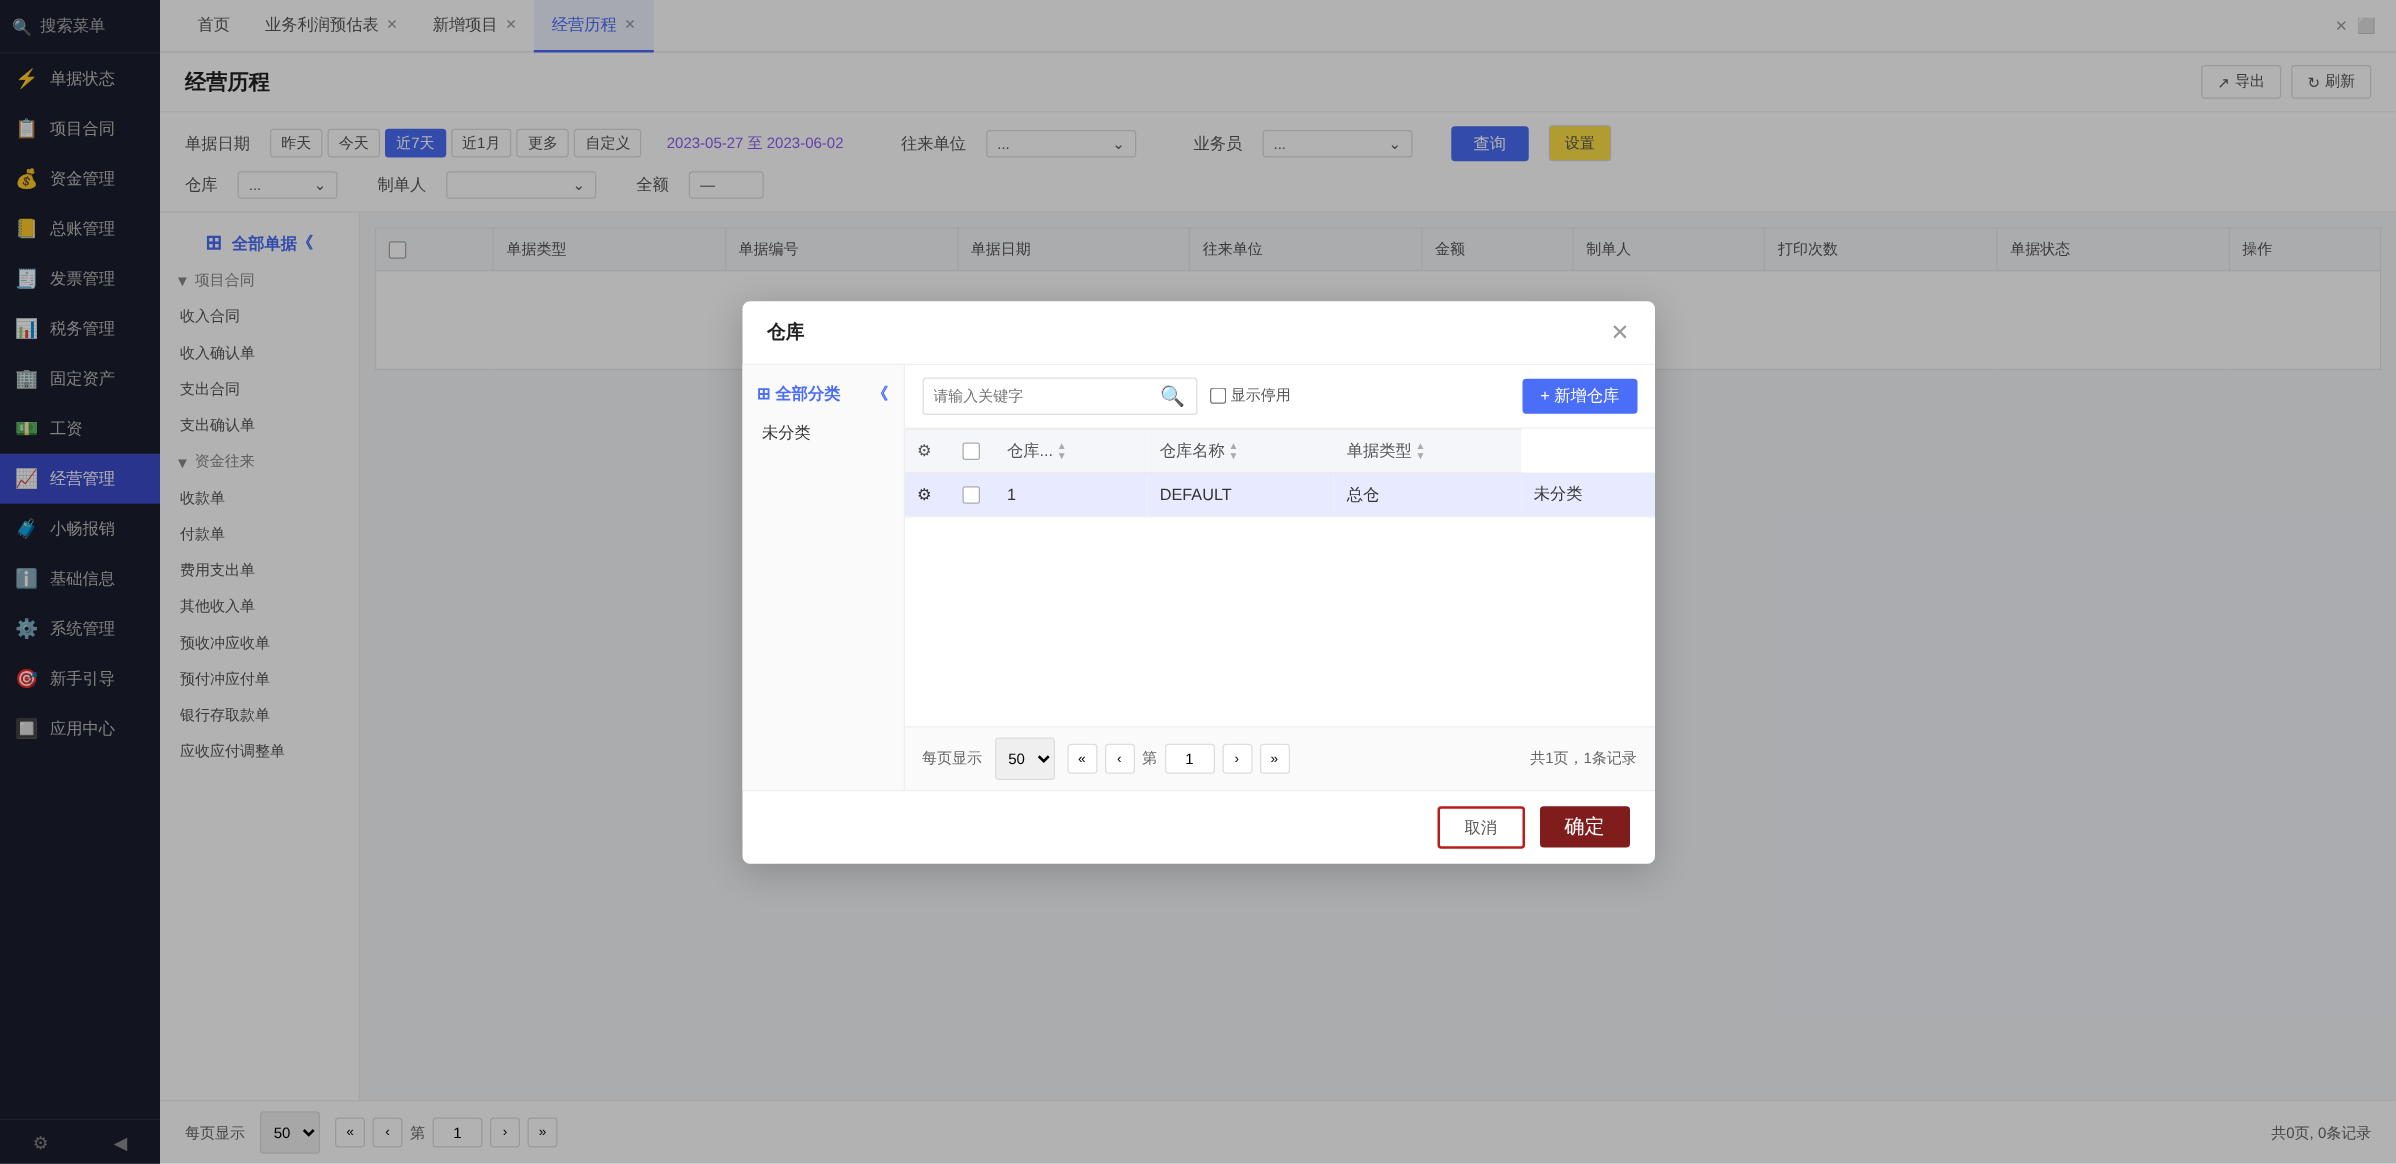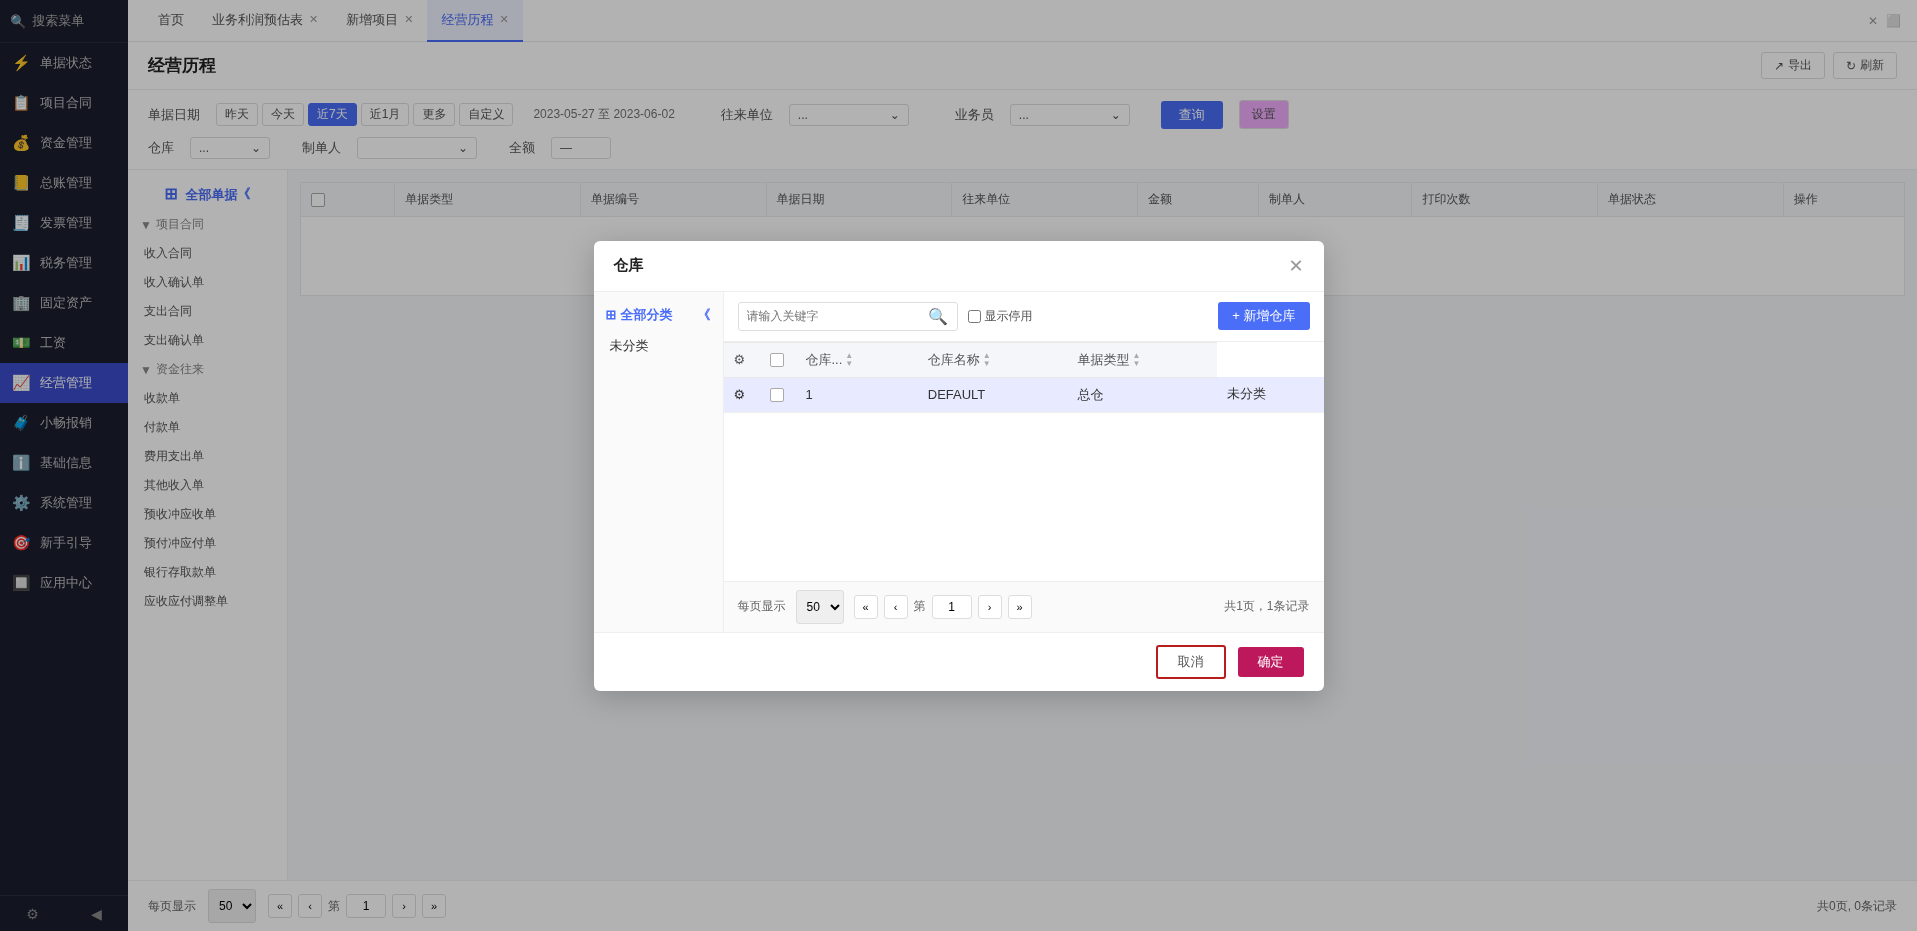--- a/index.html
+++ b/index.html
@@ -59,33 +59,33 @@
       background: #fff; padding: 10px 20px; border-bottom: 1px solid #eee;
     }
     .filter-row { display: flex; align-items: center; gap: 16px; margin-bottom: 8px; flex-wrap: wrap; }
     .filter-label { font-size: 13px; color: #555; white-space: nowrap; }
     .date-btns { display: flex; gap: 4px; }
     .date-btn {
       padding: 2px 8px; font-size: 12px; border: 1px solid #ddd;
       border-radius: 3px; background: #fff; color: #555; cursor: pointer;
     }
     .date-btn.active { background: #4a6ef7; color: #fff; border-color: #4a6ef7; }
-    .date-range { font-size: 12px; color: #737373; margin-left: 4px; }
+    .date-range { font-size: 12px; color: #8b5cf6; margin-left: 4px; }
     .filter-select {
       padding: 3px 8px; font-size: 12px; border: 1px solid #ddd;
       border-radius: 3px; min-width: 120px; color: #555; cursor: pointer;
       display: flex; align-items: center; justify-content: space-between;
     }
     .filter-row2 { display: flex; align-items: center; gap: 16px; }
     .btn-query {
       padding: 5px 18px; background: #4a6ef7; color: #fff; border: none;
       border-radius: 3px; font-size: 13px; cursor: pointer;
     }
     .btn-settings {
-      padding: 5px 12px; border: 1px solid #ddd; background: #f0abfc;
+      padding: 5px 12px; border: 1px solid #ddd; background: #fde047;
       border-radius: 3px; font-size: 12px; cursor: pointer; color: #555; text-align: center;
     }
 
     
     .content-area {
       display: flex; flex: 1; overflow: hidden;
     }
     .left-panel {
       width: 160px; background: #fff; border-right: 1px solid #eee;
       display: flex; flex-direction: column; padding: 8px 0;
@@ -189,22 +189,22 @@
     }
     .dialog-actions {
       display: flex; align-items: center; justify-content: flex-end;
       padding: 12px 20px; border-top: 1px solid #eee; gap: 12px;
     }
     .btn-cancel {
       padding: 6px 20px; border: 2px solid #b91c1c; background: #fff;
       border-radius: 3px; font-size: 13px; cursor: pointer; color: #555;
     }
     .btn-confirm {
-      padding: 6px 20px; background: #be185d; color: #fff;
-      border: none; border-radius: 3px; font-size: 13px; cursor: pointer;
+      padding: 6px 20px; background: #7f1d1d; color: #fff;
+      border: none; border-radius: 3px; font-size: 16px; cursor: pointer;
     }
     
     .settings-icon-bar {
       position: absolute; bottom: 0; left: 0; width: 128px; height: 36px;
       background: #1a1f2e; display: flex; align-items: center; justify-content: space-around;
       border-top: 1px solid #2a2f3e;
     }
     .settings-icon-bar span { color: #888; font-size: 14px; cursor: pointer; }
 
     .checkbox-custom {

